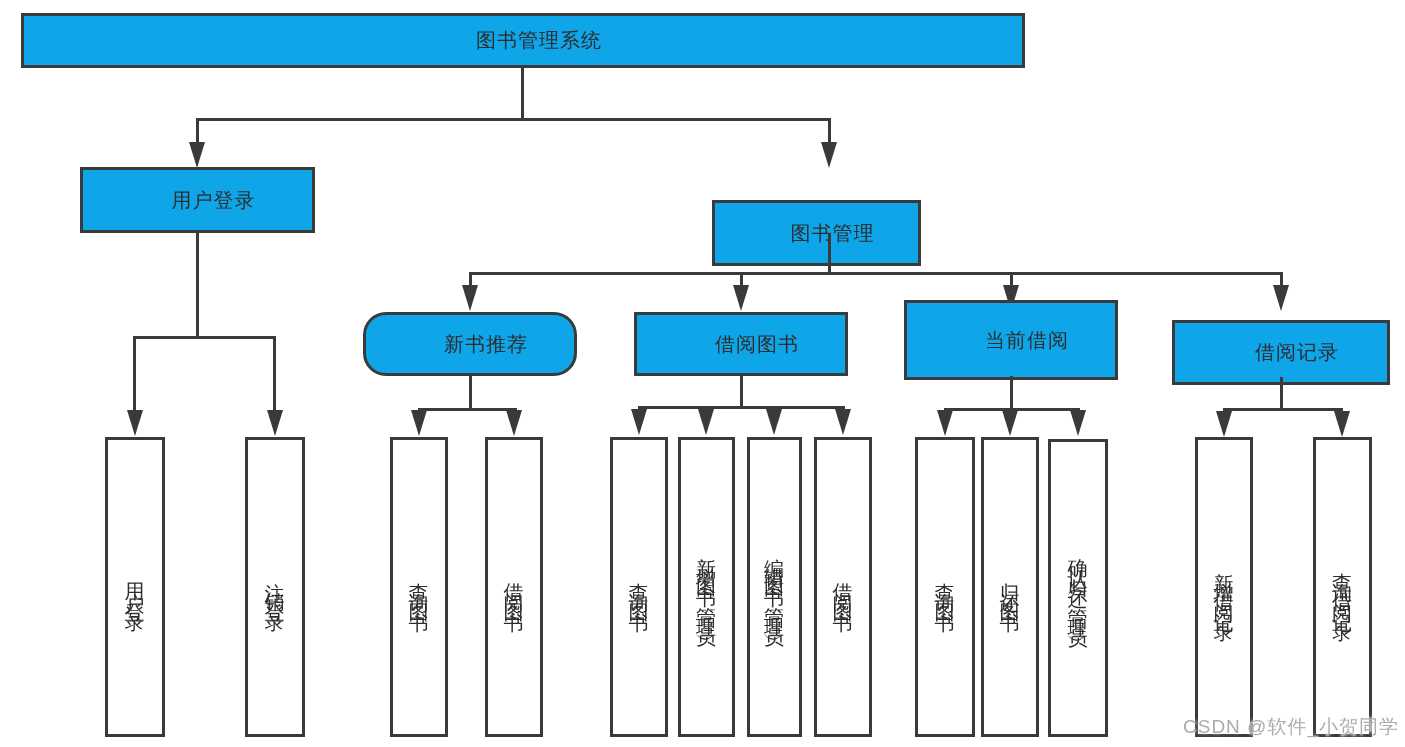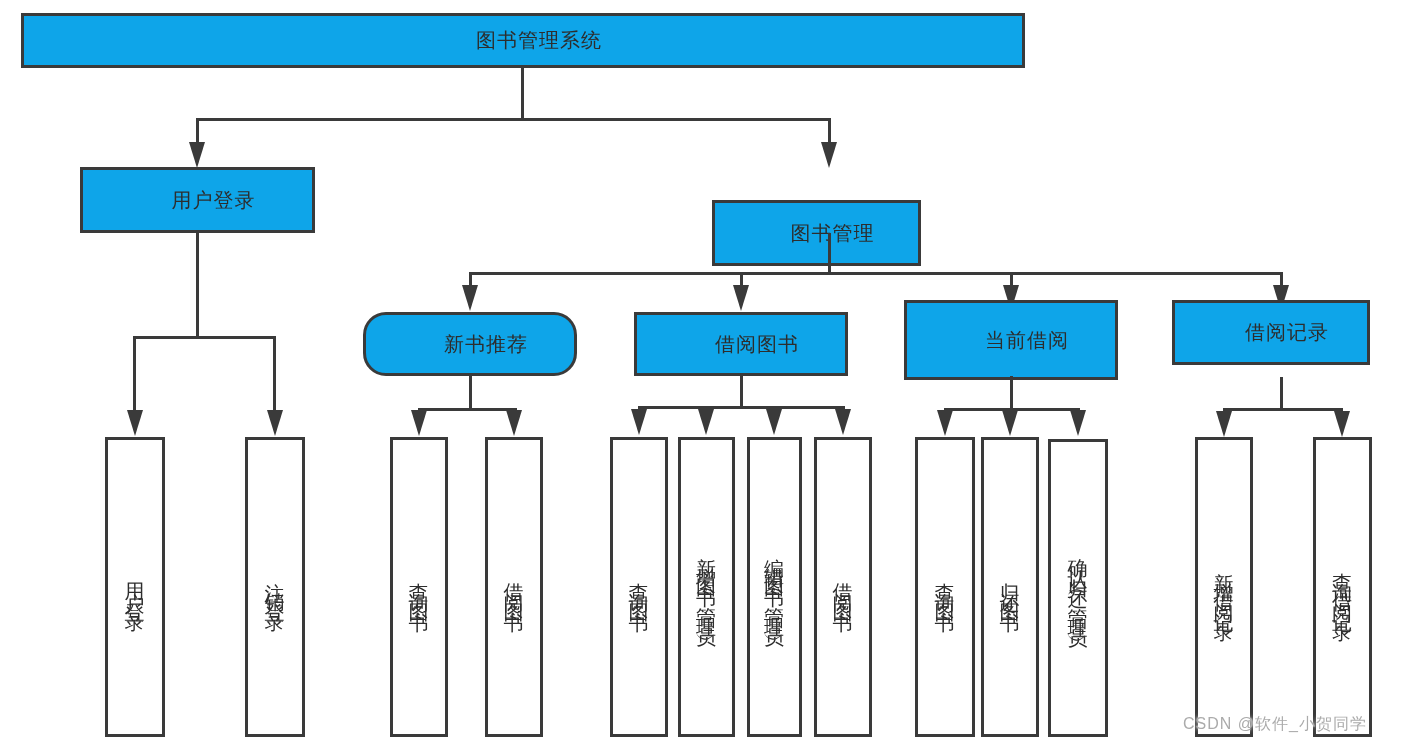--- a/index.html
+++ b/index.html
@@ -51,21 +51,21 @@
   .arr{
     position:absolute;
     width:0;height:0;
     border-left:8px solid transparent;
     border-right:8px solid transparent;
     border-top:26px solid var(--line);
   }
   .watermark{
     position:absolute;
     left:1183px;top:714px;
-    font-size:16px;
+    font-size:19px;
     color:var(--wm);
     letter-spacing:1px;
     white-space:nowrap;
     z-index:10;
     text-shadow:0 0 2px #ffffff,0 0 5px #ffffff;
   }
 </style>
 </head>
 <body>
 
@@ -109,21 +109,21 @@
 
   <div class="box" style="left:363px;top:312px;width:214px;height:64px;border-radius:23px;">
     <span>新书推荐</span>
   </div>
   <div class="box" style="left:634px;top:312px;width:214px;height:64px;">
     <span>借阅图书</span>
   </div>
   <div class="box" style="left:904px;top:300px;width:214px;height:80px;">
     <span>当前借阅</span>
   </div>
-  <div class="box" style="left:1172px;top:300px;width:198px;height:65px;">
+  <div class="box" style="left:1172px;top:320px;width:218px;height:65px;">
     <span>借阅记录</span>
   </div>
 
   <div class="vline" style="left:469px;top:376px;width:3px;height:32px;"></div>
   <div class="hline" style="left:418px;top:408px;width:99px;height:3px;"></div>
   <div class="arr" style="left:411px;top:410px;"></div>
   <div class="arr" style="left:506px;top:410px;"></div>
 
   <div class="vline" style="left:740px;top:376px;width:3px;height:31px;"></div>
   <div class="hline" style="left:638px;top:406px;width:207px;height:3px;"></div>

